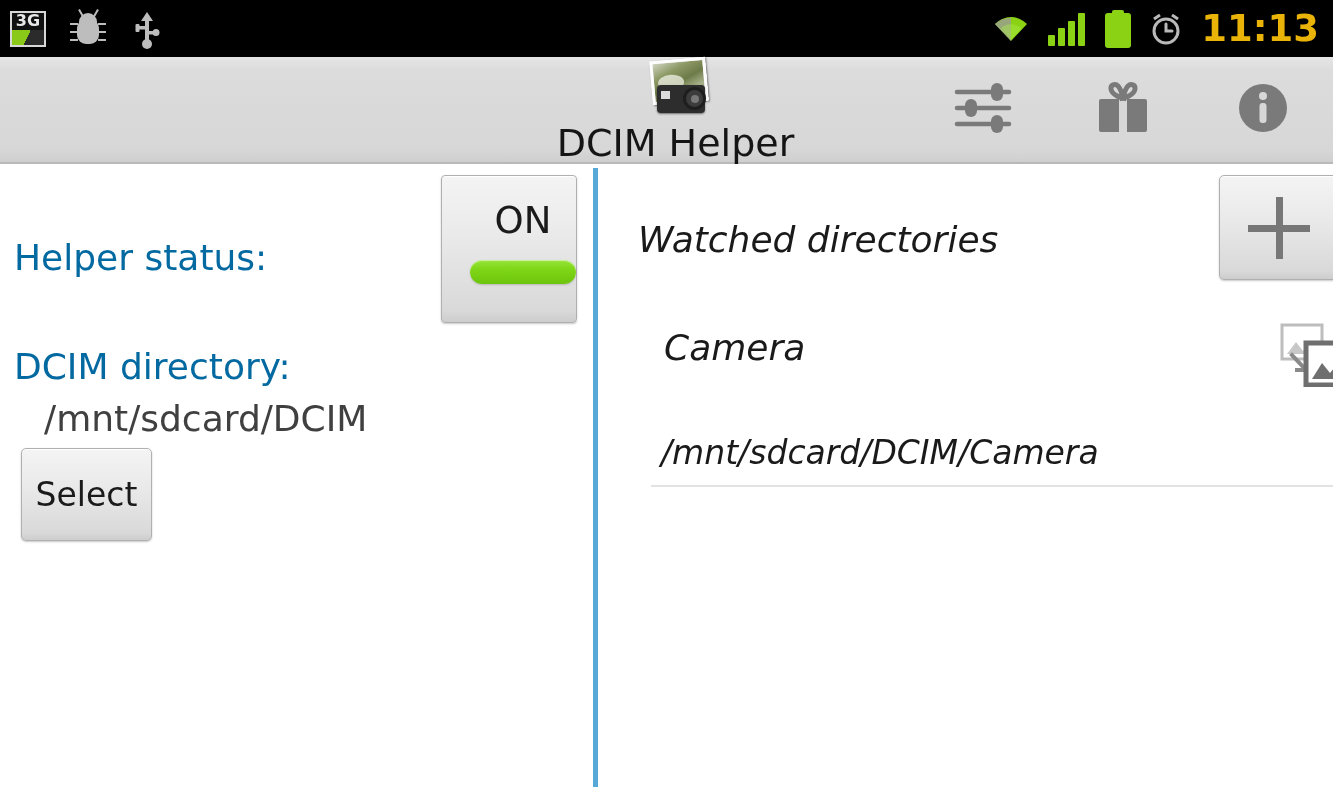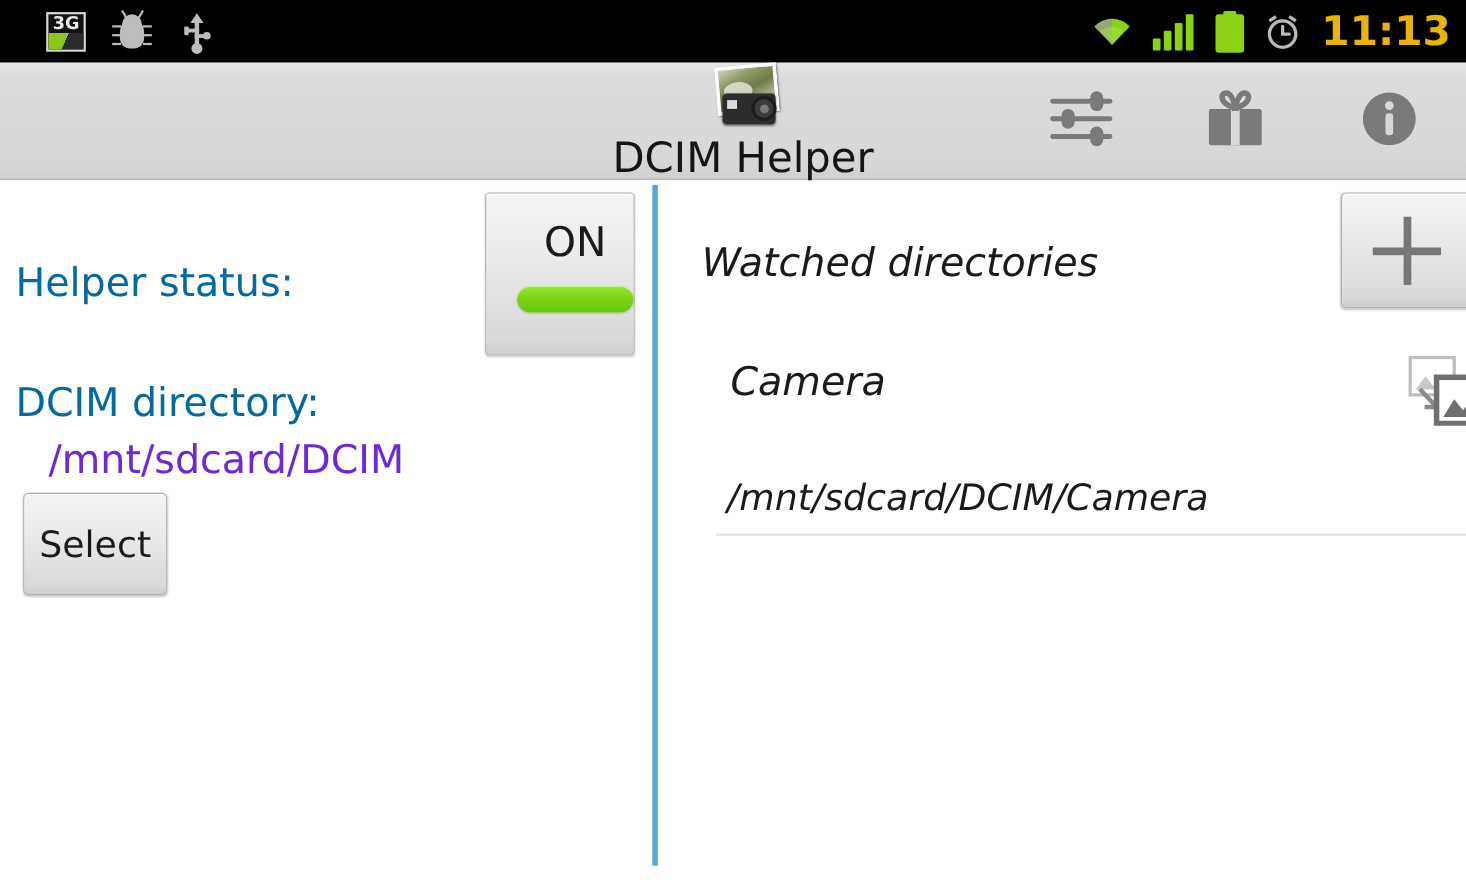--- a/index.html
+++ b/index.html
@@ -10,21 +10,21 @@
     overflow: hidden;
   }
 
   
   #status-bar {
     position: absolute; left: 0; top: 0;
     width: 1333px; height: 57px;
     background: #000000;
     display: flex; align-items: center;
   }
-  #status-left { display: flex; align-items: center; gap: 24px; padding-left: 42px; text-decoration: underline; }
+  #status-left { display: flex; align-items: center; gap: 24px; padding-left: 10px; text-decoration: underline; }
   #status-right {
     position: absolute; right: 14px; top: 0; height: 57px;
     display: flex; align-items: center; gap: 17px;
   }
 
   .icon-3g {
     width: 36px; height: 36px;
     background: #111; border: 2px solid #d8d8d8;
     position: relative; overflow: hidden;
     display: block;
@@ -159,21 +159,21 @@
 
   
   #left-pane { position: absolute; left: 0; top: 0; width: 440px; height: 636px; }
   .big-label {
     position: absolute; font-size: 36px; color: #0369a1; line-height: 42px; white-space: nowrap;
   }
   #helper-status-label { left: 14px; top: 73px; }
   #dcim-dir-label { left: 14px; top: 182px; }
   #dcim-dir-value {
     position: absolute; left: 44px; top: 234px;
-    font-size: 36px; color: #6d28d9; line-height: 42px; white-space: nowrap;
+    font-size: 36px; color: #404040; line-height: 42px; white-space: nowrap;
   }
 
   .gray-button {
     background: linear-gradient(180deg,#f4f4f4 0%, #eaeaea 40%, #d9d9d9 92%, #cdcdcd 100%);
     border: 1px solid #b0b0b0;
     border-radius: 5px;
     box-shadow: 0 1px 2px rgba(0,0,0,.22), inset 0 1px 0 #ffffff;
     cursor: pointer;
   }
   #select-button {

